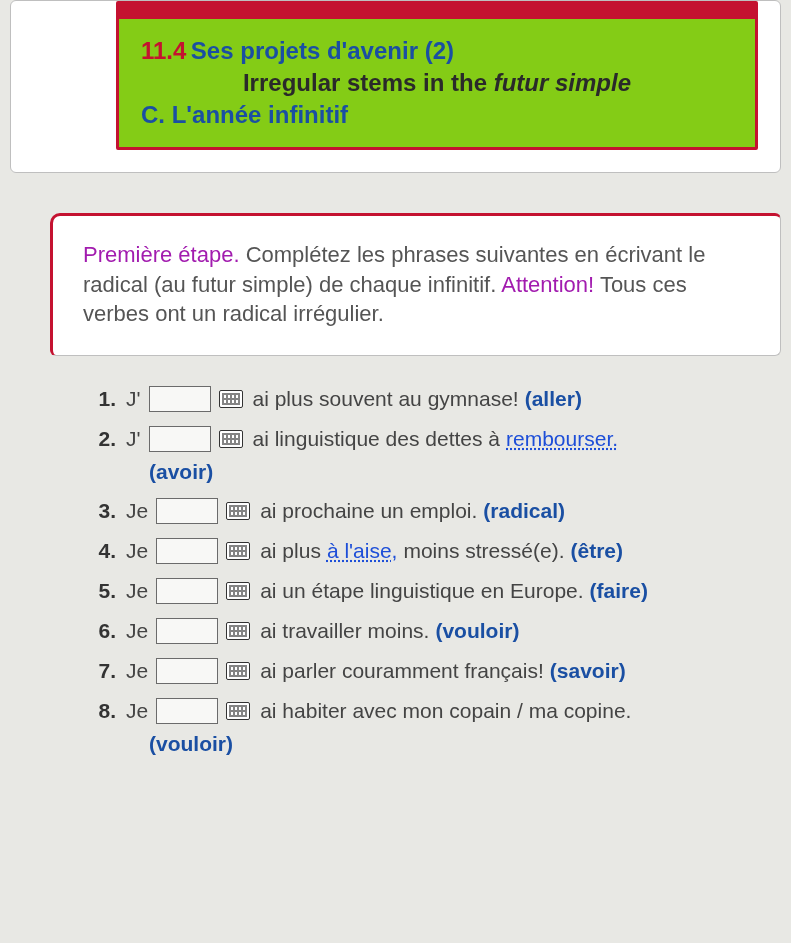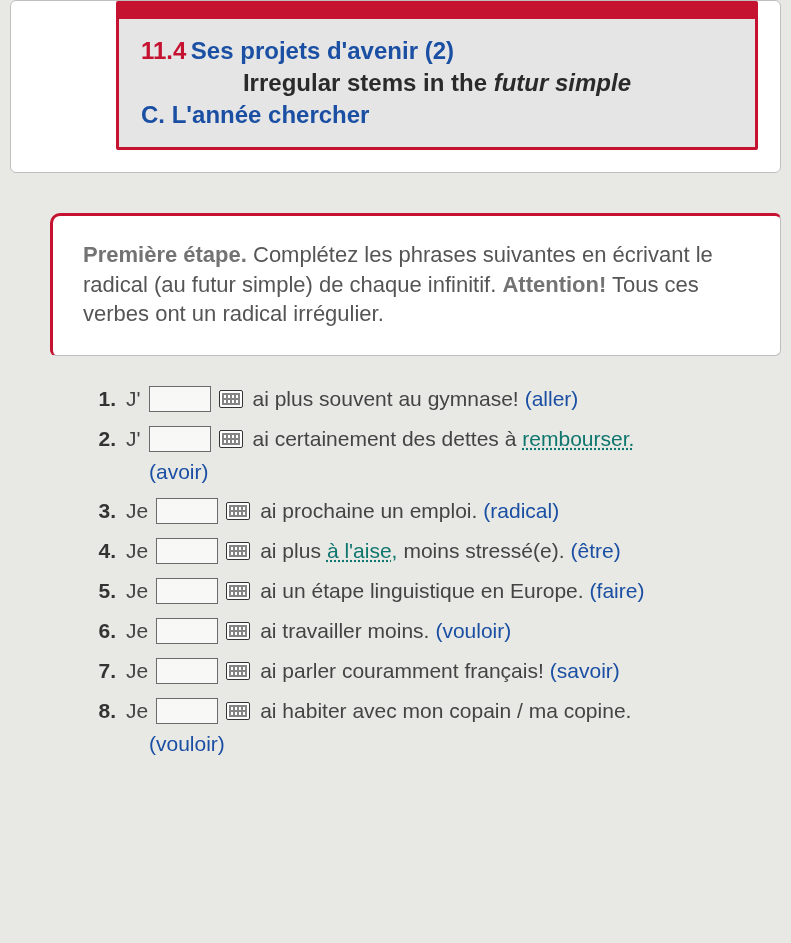--- a/index.html
+++ b/index.html
@@ -17,21 +17,21 @@
     border-radius: 6px;
     margin: 0 10px 40px 10px;
     overflow: hidden;
   }
   .title-box {
     border: 3px solid #c41230;
     border-top-width: 18px;
     border-radius: 2px;
     margin: 0 22px 22px 105px;
     padding: 18px 22px 18px 22px;
-    background: #e5e5e5;
+    background: #84cc16;
   }
   .title-number {
     color: #c41230;
     font-weight: 700;
     font-size: 24px;
   }
   .title-text {
     color: #1a4fa3;
     font-weight: 700;
     font-size: 24px;
@@ -53,21 +53,21 @@
   .instr-card {
     background: #fff;
     border-left: 3px solid #c41230;
     border-top: 3px solid #c41230;
     border-right: 1px solid #bfbfbf;
     border-bottom: 1px solid #bfbfbf;
     border-radius: 10px 6px 6px 6px;
     margin: 0 10px 30px 50px;
     padding: 24px 26px 26px 30px;
   }
-  .instr-card .strong { font-weight: 700; color: #737373; }
+  .instr-card .strong { font-weight: 400; color: #a21caf; }
   .instr-text {
     font-size: 22px;
     line-height: 1.35;
     color: #555;
   }
   .questions {
     margin: 0 20px 20px 90px;
   }
   .qrow {
     display: flex;
@@ -107,37 +107,37 @@
   }
   .kb-icon::before {
     content: "";
     position: absolute;
     top: 2px; left: 2px; right: 2px; bottom: 2px;
     background:
       repeating-linear-gradient(90deg, #333 0 2px, transparent 2px 4px),
       repeating-linear-gradient(0deg, #333 0 2px, transparent 2px 5px);
     opacity: 0.6;
   }
-  .verb { color: #1a4fa3; font-weight: 400; }
+  .verb { color: #1a4fa3; font-weight: 700; }
   .verb-indent { margin-left: 59px; display:block; margin-top:2px;}
-  .ulink { color: #0f766e; text-decoration: underline dotted; }
+  .ulink { color: #1d4ed8; text-decoration: underline dotted; }
 </style>
 </head>
 <body>
 
 <div class="card">
   <div class="title-box">
     <div>
       <span class="title-number">11.4</span>
       <span class="title-text">Ses projets d'avenir (2)</span>
     </div>
     <div class="subtitle">
       <span>Irregular stems in the </span><span class="italic">futur simple</span>
     </div>
-    <div class="section-letter">C. L'année chercher</div>
+    <div class="section-letter">C. L'année infinitif</div>
   </div>
 </div>
 
 <div class="instr-card">
   <div class="instr-text">
     <span class="strong">Première étape.</span><span> Complétez les phrases suivantes en écrivant le radical (au futur simple) de chaque infinitif. </span><span class="strong">Attention!</span><span> Tous ces verbes ont un radical irrégulier.</span>
   </div>
 </div>
 
 <div class="questions">
@@ -149,21 +149,21 @@
     <span class="kb-icon"></span>
     <span>ai plus souvent au gymnase! </span>
     <span class="verb">(aller)</span>
   </div>
 
   <div class="qrow" style="flex-wrap:wrap;">
     <span class="qnum">2.</span>
     <span class="subj">J'</span>
     <input class="blank" type="text" style="">
     <span class="kb-icon"></span>
-    <span>ai certainement des dettes à </span>
+    <span>ai linguistique des dettes à </span>
     <span class="ulink">rembourser.</span>
     <span class="verb verb-indent" style="width:100%;">(avoir)</span>
   </div>
 
   <div class="qrow">
     <span class="qnum">3.</span>
     <span class="subj">Je</span>
     <input class="blank" type="text" style="">
     <span class="kb-icon"></span>
     <span>ai prochaine un emploi. </span>

